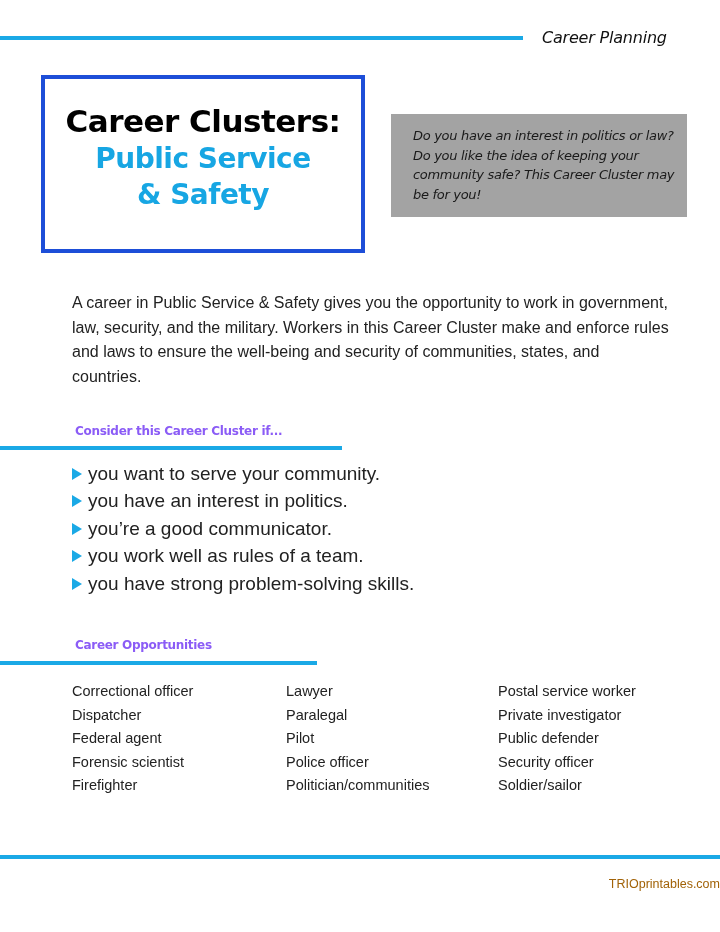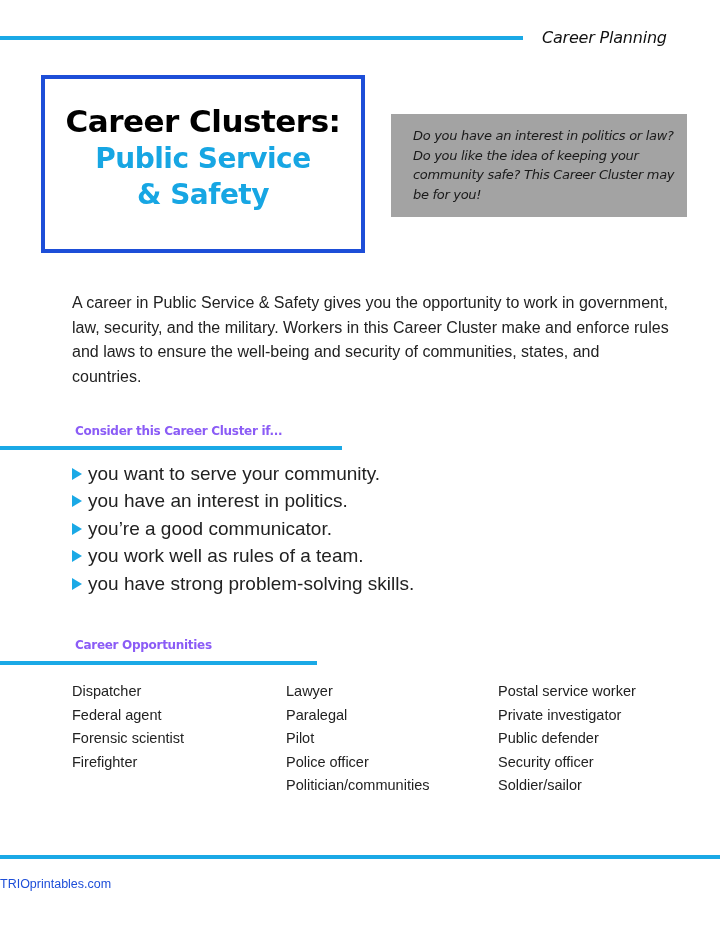--- a/index.html
+++ b/index.html
@@ -131,23 +131,23 @@
     .col-2 { width: 212px; }
     .col-3 { width: 200px; }
 
     
     .footer-rule {
       left: 0; top: 855px; width: 720px; height: 4px;
       background: #1aa9e6;
     }
     .footer-text {
       left: 0; top: 877px; width: 720px;
-      text-align: left;
+      text-align: right;
       font-size: 12.5px;
-      color: #1d4ed8;
+      color: #a16207;
     }
   </style>
 </head>
 <body>
 
 <div class="abs top-rule"></div>
 <div class="abs header-label">Career Planning</div>
 
 <div class="abs title-box">
   <div class="title-line1">Career Clusters:</div>
@@ -183,20 +183,21 @@
     <span class="tri"></span>
     <span>you have strong problem-solving skills.</span>
   </li>
 </ul>
 
 <div class="abs section-title" style="left:75px; top:638px;">Career Opportunities</div>
 <div class="abs section-rule" style="top:661px; width:317px;"></div>
 
 <div class="abs careers">
   <ul class="career-col col-1">
+    <li>Correctional officer</li>
     <li>Dispatcher</li>
     <li>Federal agent</li>
     <li>Forensic scientist</li>
     <li>Firefighter</li>
   </ul>
   <ul class="career-col col-2">
     <li>Lawyer</li>
     <li>Paralegal</li>
     <li>Pilot</li>
     <li>Police officer</li>

